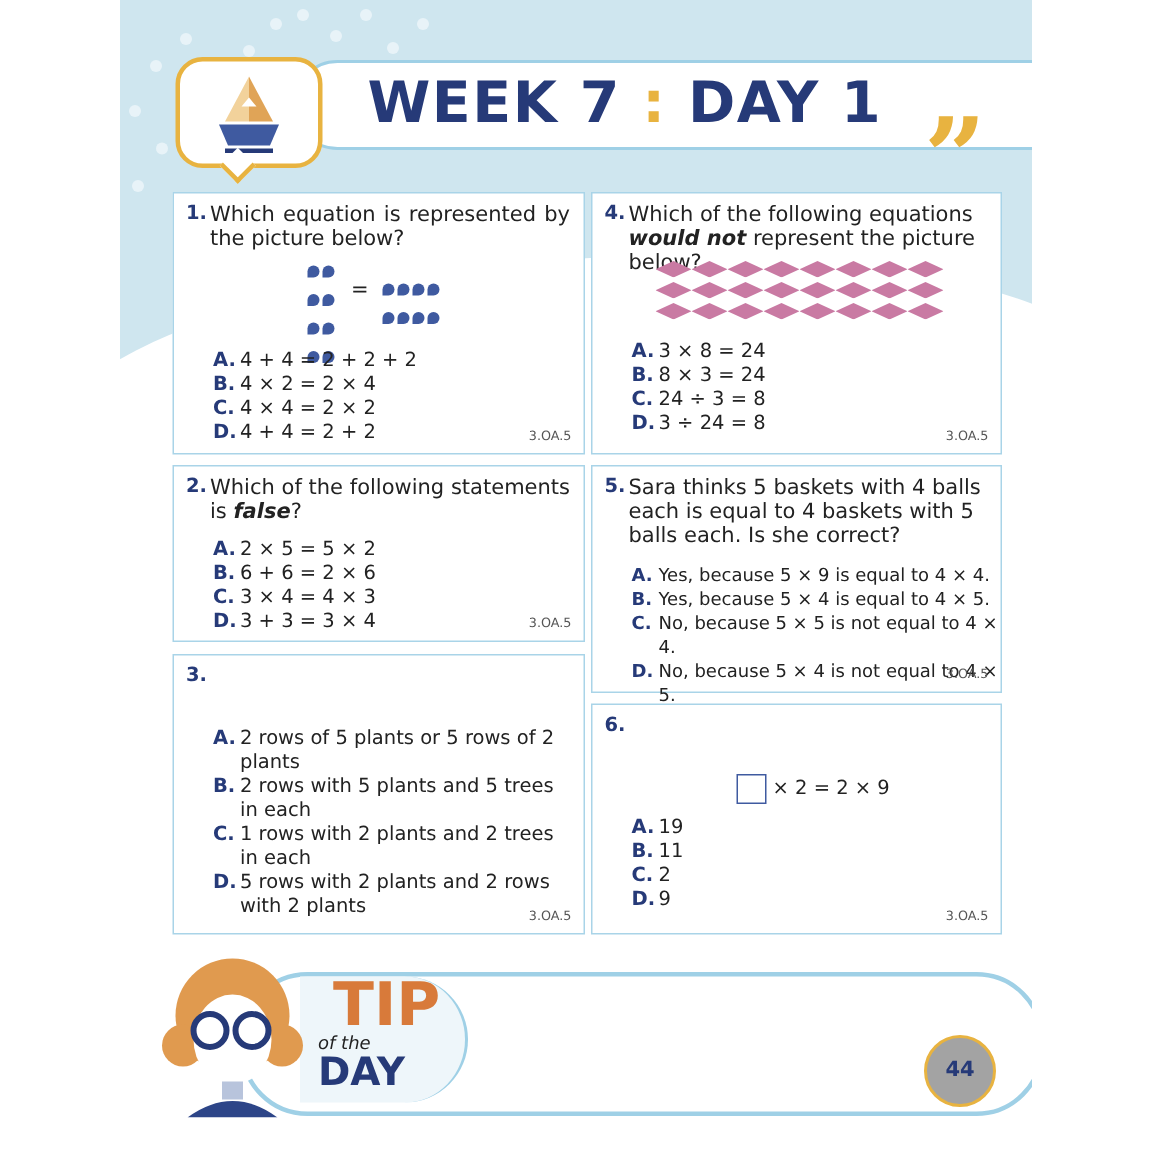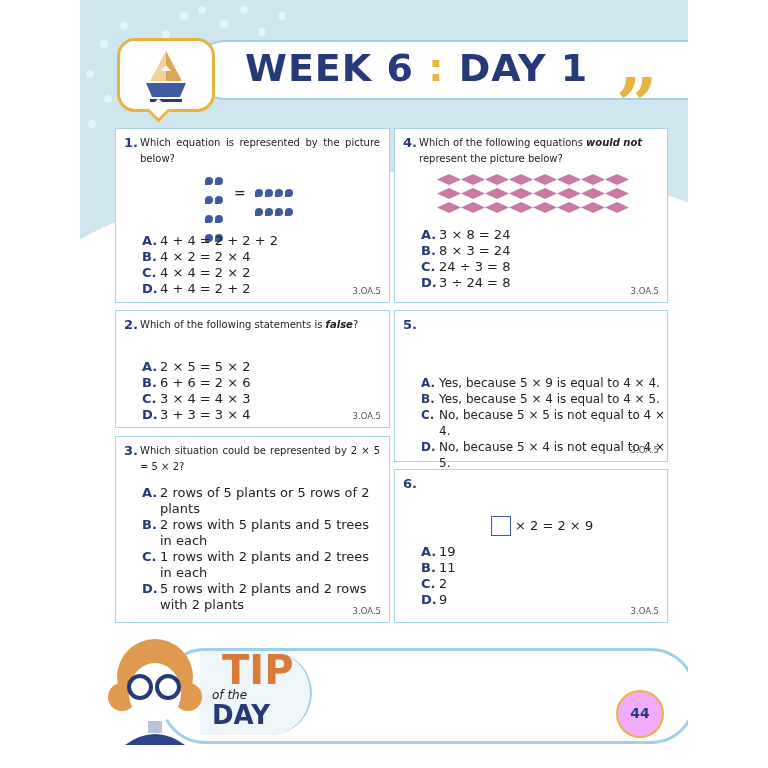--- a/index.html
+++ b/index.html
@@ -8,34 +8,34 @@
   .bg-top{position:absolute;left:0;top:0;width:608px;height:260px;background:#cfe6ef;border-bottom-left-radius:0;}
   .bg-wave{position:absolute;left:-40px;top:170px;width:720px;height:120px;background:#fff;border-radius:60% 40% 0 0/100% 80% 0 0;}
   .dot{position:absolute;width:8px;height:8px;border-radius:50%;background:#e8f3f8;}
   .title-bar{position:absolute;left:115px;top:40px;width:518px;height:56px;background:#fff;border:2px solid #9fd0e6;border-radius:30px;}
   .title{position:absolute;left:165px;top:46px;font-family:"DejaVu Sans",sans-serif;font-weight:bold;font-size:38px;color:#263a78;letter-spacing:1px;}
   .title .colon{color:#e8b340;}
   .bubble{position:absolute;left:37px;top:38px;width:92px;height:68px;background:#fff;border:3px solid #e8b340;border-radius:18px;}
   .bubble-tail{position:absolute;left:70px;top:102px;width:14px;height:14px;background:#fff;border-right:3px solid #e8b340;border-bottom:3px solid #e8b340;transform:rotate(45deg);}
   .quote-mark{position:absolute;left:536px;top:62px;font-family:"DejaVu Serif",serif;font-size:72px;font-weight:bold;color:#e8b340;}
   .card{position:absolute;background:#fff;border:1.5px solid #a9d4e8;box-sizing:border-box;}
-  .q-text{position:absolute;font-size:10px;line-height:16px;color:#222;}
+  .q-text{position:absolute;font-size:14px;line-height:16px;color:#222;}
   .q-num{position:absolute;font-size:13px;font-weight:bold;color:#263a78;}
   .opts{position:absolute;font-size:13px;line-height:16px;}
   .opt{display:flex;}
   .opt-letter{width:18px;font-weight:bold;color:#263a78;flex:none;}
   .std{position:absolute;font-size:8.5px;color:#555;}
   .blue-dot{display:inline-block;width:8px;height:8px;border-radius:50% 50% 50% 0;background:#3f5aa0;margin:1px;}
   .diamond-row{display:flex;}
   .diamond{width:24px;height:11px;background:#c97aa3;clip-path:polygon(50% 0,100% 50%,50% 100%,0 50%);margin-right:0;}
   .tip-bar{position:absolute;left:80px;top:648px;width:530px;height:90px;background:#fff;border:3px solid #9fd0e6;border-radius:45px;}
   .tip-inner{position:absolute;left:120px;top:651px;width:110px;height:84px;background:#eef6fa;border-radius:0 42px 42px 0;border-right:2px solid #9fd0e6;}
   .tip-word{position:absolute;font-weight:bold;}
   .tip-text{position:absolute;left:247px;top:661px;width:282px;font-size:11.5px;line-height:16px;font-style:italic;text-align:justify;color:#222;}
-  .page-num{position:absolute;left:536px;top:690px;width:48px;height:48px;border:2.5px solid #e8b340;border-radius:50%;background:#f0abfc;box-sizing:border-box;text-align:center;line-height:43px;font-weight:bold;font-size:14px;color:#263a78;}
+  .page-num{position:absolute;left:536px;top:690px;width:48px;height:48px;border:2.5px solid #e8b340;border-radius:50%;background:#a3a3a3;box-sizing:border-box;text-align:center;line-height:43px;font-weight:bold;font-size:14px;color:#263a78;}
   .missing-box{display:inline-block;width:18px;height:18px;border:1.5px solid #3f5aa0;vertical-align:middle;margin-right:4px;}
 </style>
 </head>
 <body>
 
 <div class="page">
   <div class="bg-top"></div>
   <div class="bg-wave"></div>
 
   <div class="dot" style="left:20px;top:40px"></div>
@@ -59,21 +59,21 @@
     <svg width="92" height="68" viewBox="0 0 92 68">
       <polygon points="46,10 30,40 46,40" fill="#f2d29b"></polygon>
       <polygon points="46,10 62,40 46,40" fill="#e0a457"></polygon>
       <polygon points="41,30 46,24 51,30" fill="#fff"></polygon>
       <polygon points="26,42 66,42 60,56 32,56" fill="#3f5aa0"></polygon>
       <rect x="30" y="58" width="32" height="3" fill="#263a78"></rect>
     </svg>
   </div>
   <div class="bubble-tail"></div>
   <div class="title">
-    <span>WEEK 6</span>
+    <span>WEEK 7</span>
     <span class="colon">:</span>
     <span>DAY 1</span>
   </div>
   <div class="quote-mark">”</div>
 
   <div class="card" style="left:35px;top:128px;width:275px;height:175px;">
     <span class="q-num" style="left:8px;top:6px">1.</span>
     <div class="q-text" style="left:24px;top:6px;width:240px;text-align:justify">Which equation is represented by the picture below?</div>
     <div style="position:absolute;left:88px;top:42px;width:22px">
       <span class="blue-dot"></span><span class="blue-dot"></span><span class="blue-dot"></span><span class="blue-dot"></span><span class="blue-dot"></span><span class="blue-dot"></span><span class="blue-dot"></span><span class="blue-dot"></span>
@@ -122,21 +122,20 @@
       <div class="opt">
           <span class="opt-letter">D.</span>
           <span>3 + 3 = 3 × 4</span>
         </div>
     </div>
     <span class="std" style="right:8px;bottom:6px">3.OA.5</span>
   </div>
 
   <div class="card" style="left:35px;top:436px;width:275px;height:187px;">
     <span class="q-num" style="left:8px;top:6px">3.</span>
-    <div class="q-text" style="left:24px;top:6px;width:240px;text-align:justify">Which situation could be represented by 2 × 5 = 5 × 2?</div>
     <div class="opts" style="left:26px;top:48px;width:230px">
       <div class="opt">
           <span class="opt-letter">A.</span>
           <span>2 rows of 5 plants or 5 rows of 2 plants</span>
         </div>
       <div class="opt">
           <span class="opt-letter">B.</span>
           <span>2 rows with 5 plants and 5 trees in each</span>
         </div>
       <div class="opt">
@@ -202,20 +201,21 @@
       <div class="opt">
           <span class="opt-letter">D.</span>
           <span>3 ÷ 24 = 8</span>
         </div>
     </div>
     <span class="std" style="right:8px;bottom:6px">3.OA.5</span>
   </div>
 
   <div class="card" style="left:314px;top:310px;width:274px;height:152px;">
     <span class="q-num" style="left:8px;top:6px">5.</span>
+    <div class="q-text" style="left:24px;top:6px;width:240px">Sara thinks 5 baskets with 4 balls each is equal to 4 baskets with 5 balls each. Is she correct?</div>
     <div class="opts" style="left:26px;top:64px;font-size:12px">
       <div class="opt">
           <span class="opt-letter">A.</span>
           <span>Yes, because 5 × 9 is equal to 4 × 4.</span>
         </div>
       <div class="opt">
           <span class="opt-letter">B.</span>
           <span>Yes, because 5 × 4 is equal to 4 × 5.</span>
         </div>
       <div class="opt">

